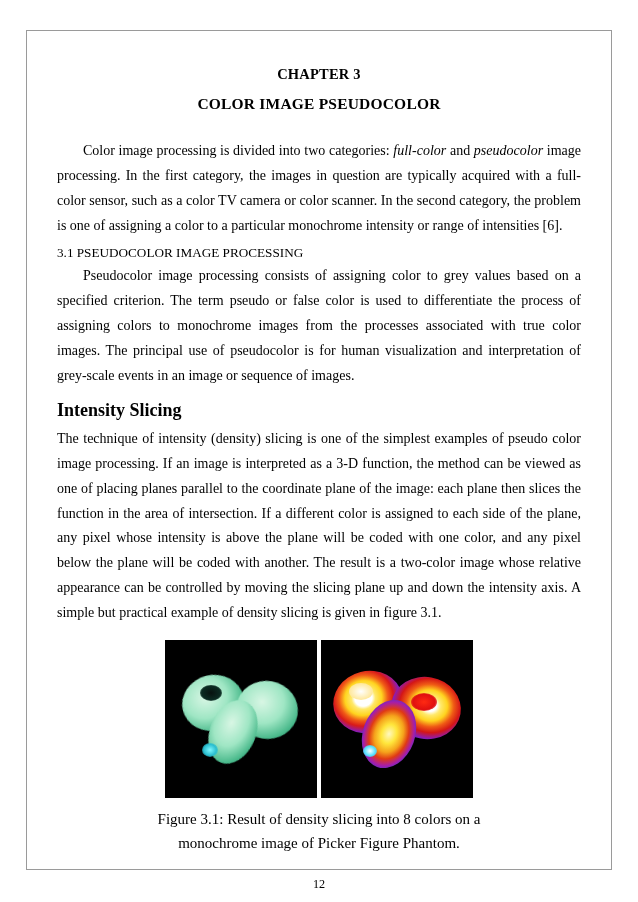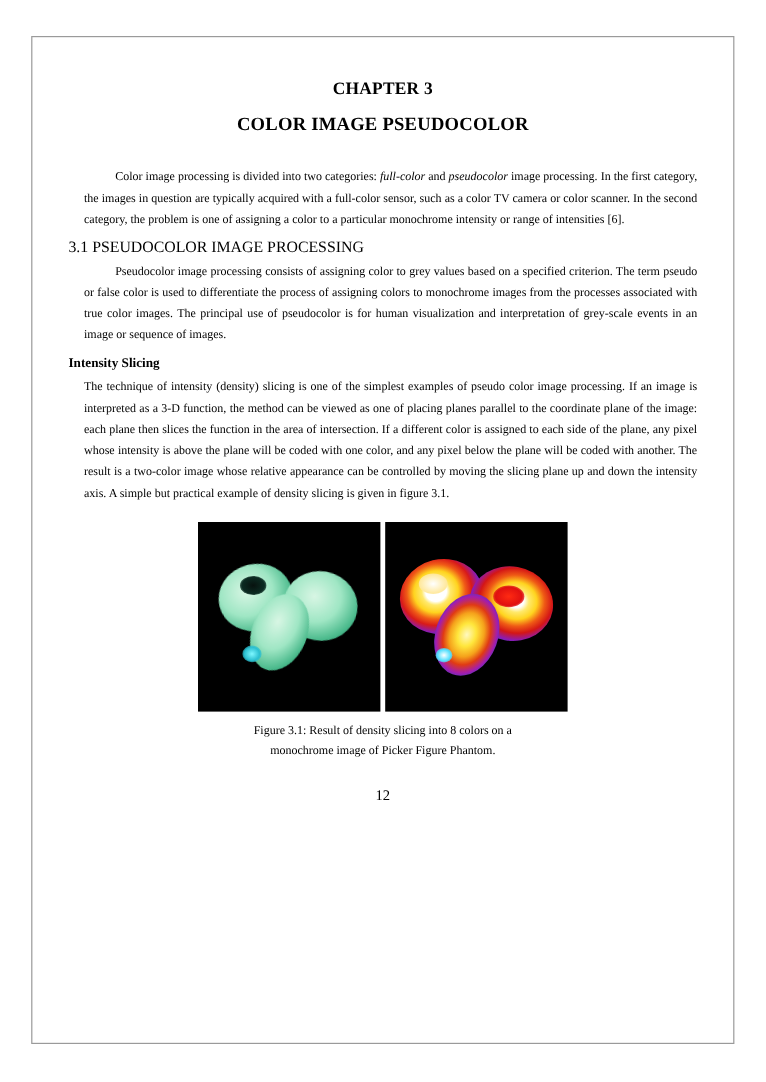--- a/index.html
+++ b/index.html
@@ -45,37 +45,37 @@
     margin: 0 0 12px 0;
   }
   .chapter-title {
     text-align: center;
     font-weight: bold;
     font-size: 15.5px;
     letter-spacing: 0.2px;
     margin: 0 0 26px 0;
   }
   p.body-text {
-    font-size: 10px;
+    font-size: 14px;
     line-height: 1.78;
     text-align: justify;
-    margin: 0 0 2px 13px;
+    margin: 0 0 2px 0;
     text-justify: inter-word;
   }
   p.indented {
     text-indent: 26px;
   }
   .section-heading {
     font-size: 13.2px;
     font-weight: normal;
     line-height: 1.78;
     margin: 2px 0 0 0;
   }
   .sub-heading {
-    font-size: 11px;
+    font-size: 18px;
     font-weight: bold;
     line-height: 1.9;
     margin: 4px 0 0 0;
   }
   em.it {
     font-style: italic;
   }
   .figure-block {
     margin-top: 14px;
     text-align: center;
@@ -193,21 +193,21 @@
     background: radial-gradient(ellipse at 50% 50%, #ffffff 0%, #ffe9a0 65%, rgba(255,220,120,0) 100%);
   }
   .pc-cyanspot {
     position: absolute;
     left: 30px; top: 74px;
     width: 14px; height: 12px;
     border-radius: 50%;
     background: radial-gradient(ellipse at 50% 50%, #ffffff 0%, #52e0ff 55%, rgba(20,120,200,0) 100%);
   }
   .figure-caption {
-    font-size: 10px;
+    font-size: 15px;
     line-height: 1.6;
     text-align: center;
     margin-top: 9px;
   }
   .page-number {
     text-align: center;
     font-size: 12.2px;
     margin-top: 22px;
   }
 </style>

